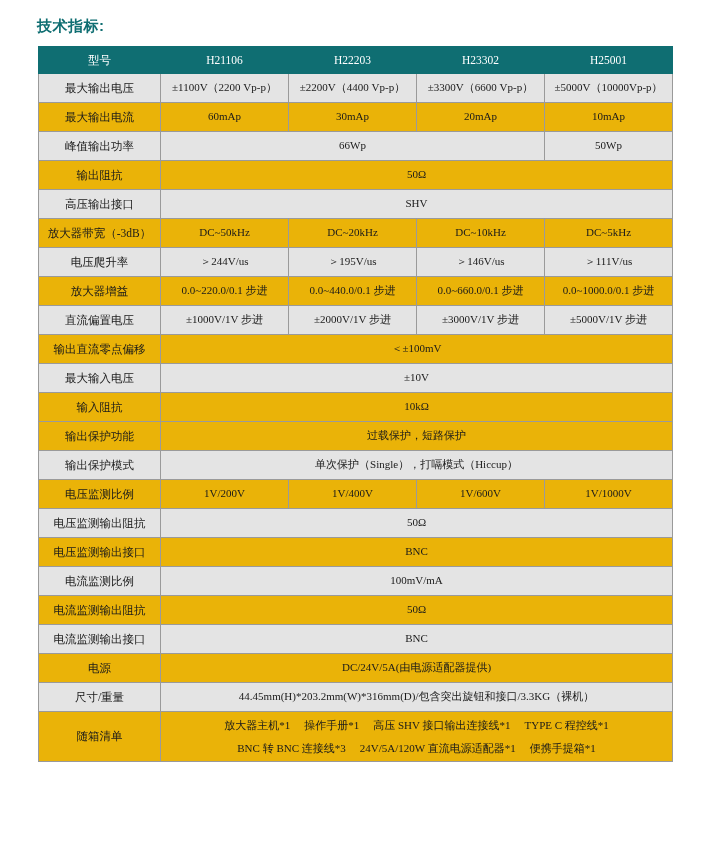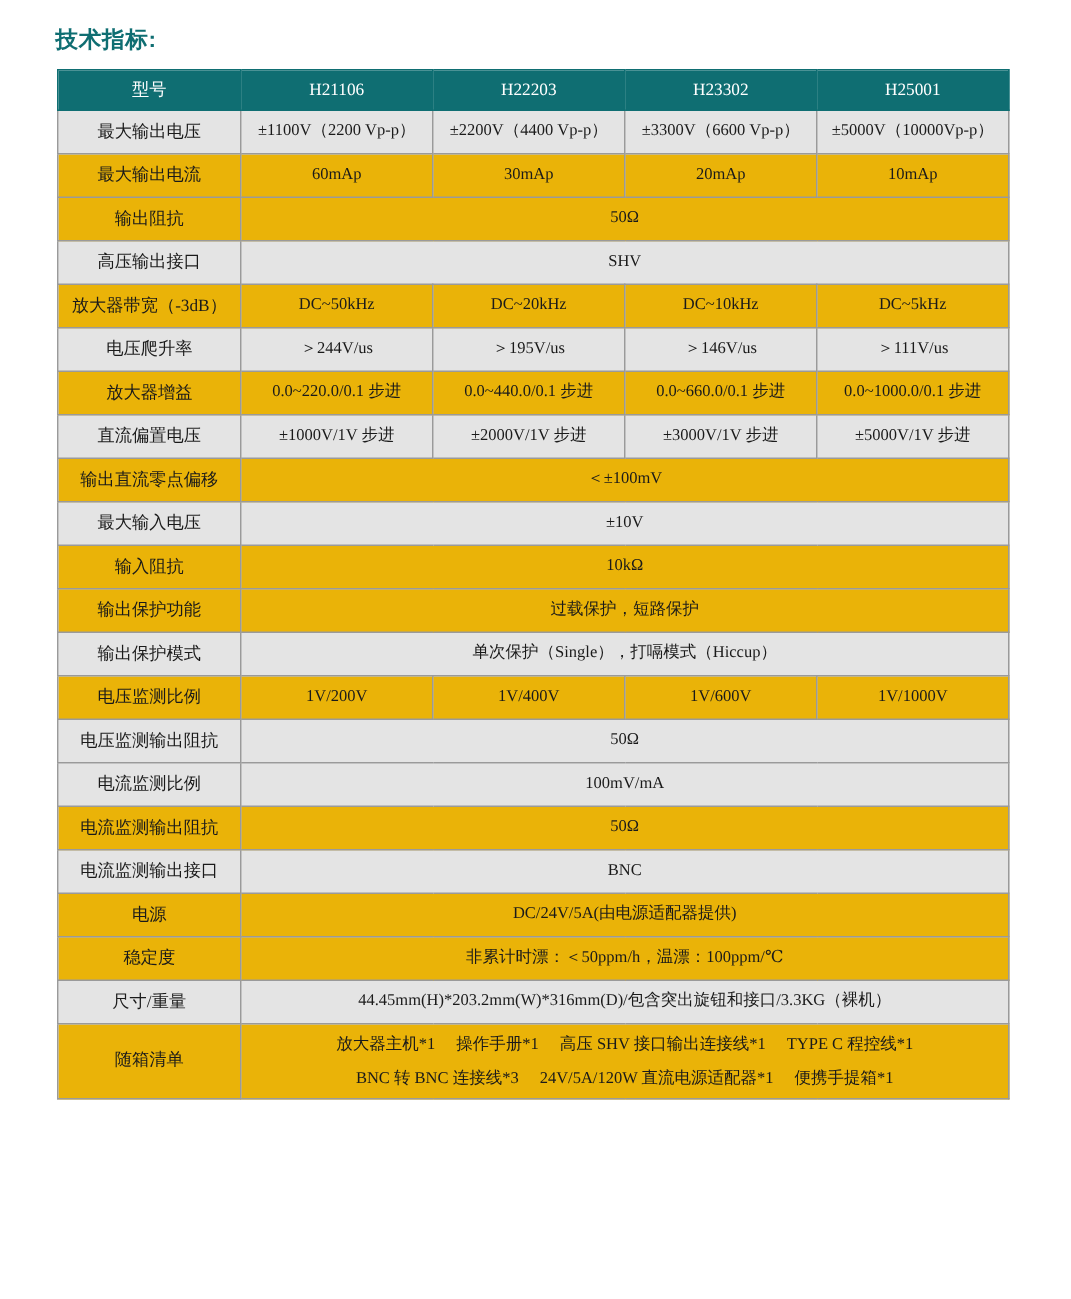--- a/index.html
+++ b/index.html
@@ -108,20 +108,25 @@
           <td class="val">±3300V（6600 Vp-p）</td>
           <td class="val">±5000V（10000Vp-p）</td>
         </tr>
         <tr class="plain">
           <td class="label">最大输出电流</td>
           <td class="val">60mAp</td>
           <td class="val">30mAp</td>
           <td class="val">20mAp</td>
           <td class="val">10mAp</td>
         </tr>
+        <tr class="shaded">
+          <td class="label">峰值输出功率</td>
+          <td class="val" colspan="3">66Wp</td>
+          <td class="val">50Wp</td>
+        </tr>
         <tr class="plain">
           <td class="label">输出阻抗</td>
           <td class="val" colspan="4">50Ω</td>
         </tr>
         <tr class="shaded">
           <td class="label">高压输出接口</td>
           <td class="val" colspan="4">SHV</td>
         </tr>
         <tr class="plain">
           <td class="label">放大器带宽（-3dB）</td>
@@ -175,39 +180,39 @@
           <td class="label">电压监测比例</td>
           <td class="val">1V/200V</td>
           <td class="val">1V/400V</td>
           <td class="val">1V/600V</td>
           <td class="val">1V/1000V</td>
         </tr>
         <tr class="shaded">
           <td class="label">电压监测输出阻抗</td>
           <td class="val" colspan="4">50Ω</td>
         </tr>
+        <tr class="plain">
+          <td class="label">电压监测输出接口</td>
+          <td class="val" colspan="4">BNC</td>
+        </tr>
         <tr class="shaded">
           <td class="label">电流监测比例</td>
           <td class="val" colspan="4">100mV/mA</td>
         </tr>
         <tr class="plain">
           <td class="label">电流监测输出阻抗</td>
           <td class="val" colspan="4">50Ω</td>
         </tr>
         <tr class="shaded">
           <td class="label">电流监测输出接口</td>
           <td class="val" colspan="4">BNC</td>
         </tr>
         <tr class="plain">
           <td class="label">电源</td>
           <td class="val" colspan="4">DC/24V/5A(由电源适配器提供)</td>
-        </tr>
-        <tr class="plain">
-          <td class="label">稳定度</td>
-          <td class="val" colspan="4">非累计时漂：＜50ppm/h，温漂：100ppm/℃</td>
         </tr>
         <tr class="shaded">
           <td class="label">尺寸/重量</td>
           <td class="val" colspan="4">44.45mm(H)*203.2mm(W)*316mm(D)/包含突出旋钮和接口/3.3KG（裸机）</td>
         </tr>
         <tr class="plain">
           <td class="label">随箱清单</td>
           <td class="val pkg" colspan="4">
             <span class="pkg-line"><span>放大器主机*1</span><span>操作手册*1</span><span>高压 SHV 接口输出连接线*1</span><span>TYPE C 程控线*1</span></span>
             <span class="pkg-line"><span>BNC 转 BNC 连接线*3</span><span>24V/5A/120W 直流电源适配器*1</span><span>便携手提箱*1</span></span>

